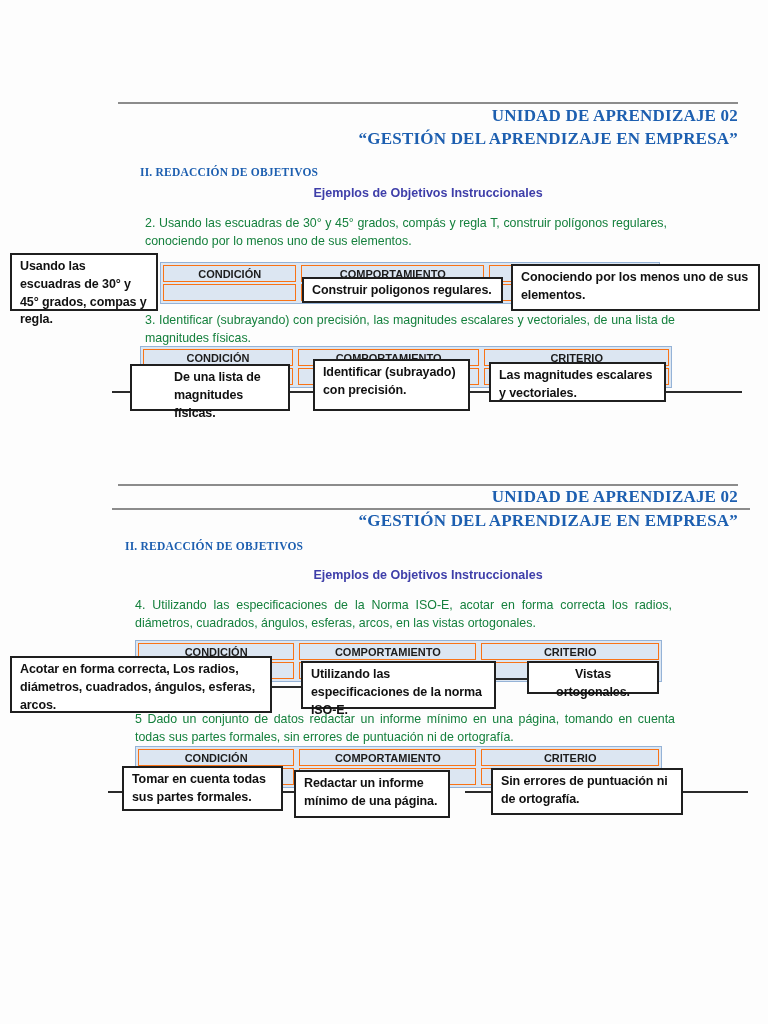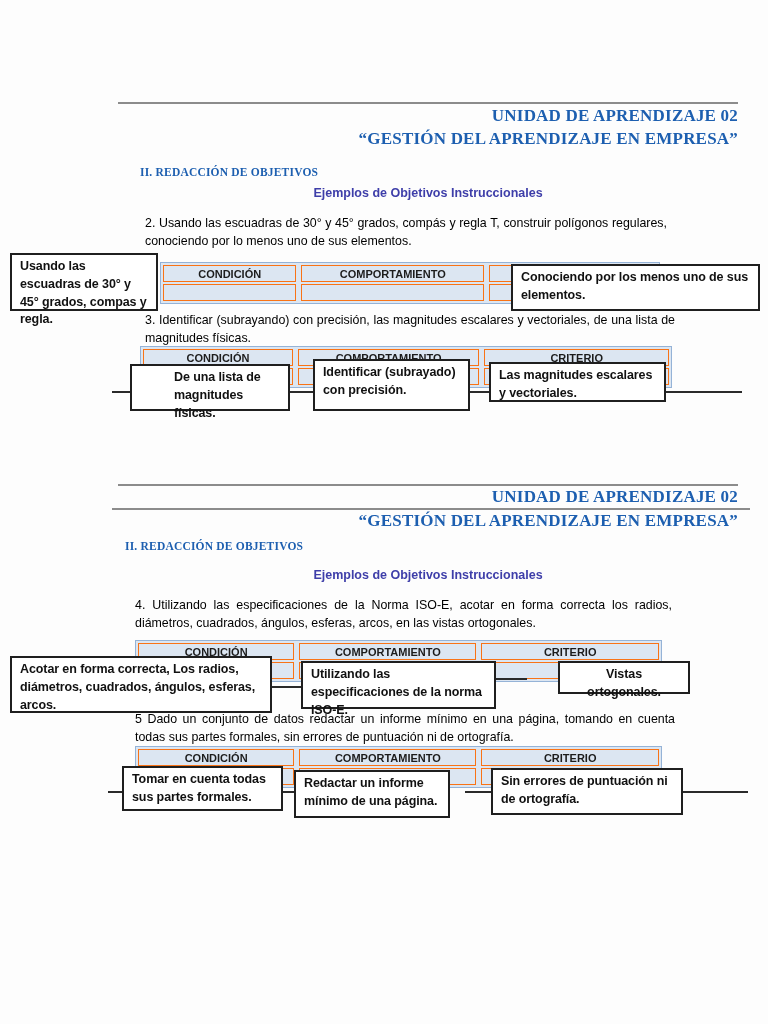--- a/index.html
+++ b/index.html
@@ -16,21 +16,21 @@
   }
   .sect-head {
     position:absolute; font-family:"Liberation Serif", serif; font-weight:bold;
     font-size:11.5px; color:#1d5fb0; letter-spacing:0.2px; z-index:1;
   }
   .subtitle {
     position:absolute; left:118px; width:620px; text-align:center;
     font-weight:bold; font-size:12.5px; color:#3e3ea9; z-index:1;
   }
   .para {
-    position:absolute; font-size:12.4px; color:#000000;
+    position:absolute; font-size:12.4px; color:#15803d;
     text-align:justify; line-height:1.45; z-index:1;
   }
   .otable {
     position:absolute; background:#dce6f2; border:1px solid #95b3d7;
     padding:2px; z-index:1; box-sizing:border-box;
   }
   .trow { display:flex; gap:5px; }
   .trow + .trow { margin-top:2px; }
   .tcell {
     border:1px solid #f97316; background:#dce6f2; text-align:center;
@@ -67,20 +67,21 @@
       <div class="tcell" style="flex:1;"></div>
     </div>
     <div class="trow tbody">
       <div class="tcell" style="flex:0 0 27%;"></div>
       <div class="tcell" style="flex:0 0 37%;"></div>
       <div class="tcell" style="flex:1;"></div>
     </div>
   </div>
 
   <div class="callout" style="left:10px; top:253px; width:148px; height:58px;">Usando las escuadras de 30° y 45° grados, compas y regla.</div>
+  <div class="callout" style="left:302px; top:277px; width:201px; height:26px;">Construir poligonos regulares.</div>
   <div class="callout" style="left:511px; top:264px; width:249px; height:47px;">Conociendo por los menos uno de sus elementos.</div>
 
   <div class="para" style="left:145px; top:312px; width:530px;">3. Identificar (subrayando) con precisión, las magnitudes escalares y vectoriales, de una lista de magnitudes físicas.</div>
 
   <div class="otable" style="left:140px; top:346px; width:532px;">
     <div class="trow thead">
       <div class="tcell" style="flex:0 0 28.5%;">CONDICIÓN</div>
       <div class="tcell" style="flex:0 0 34.5%;">COMPORTAMIENTO</div>
       <div class="tcell" style="flex:1;">CRITERIO</div>
     </div>
@@ -122,21 +123,21 @@
       <div class="tcell" style="flex:0 0 34%;"></div>
       <div class="tcell" style="flex:1;"></div>
     </div>
   </div>
 
   <div class="connector" style="left:272px; top:686px; width:29px;"></div>
   <div class="connector" style="left:496px; top:678px; width:31px;"></div>
 
   <div class="callout" style="left:10px; top:656px; width:262px; height:57px;">Acotar en forma correcta, Los radios, diámetros, cuadrados, ángulos, esferas, arcos.</div>
   <div class="callout" style="left:301px; top:661px; width:195px; height:48px;">Utilizando las especificaciones de la norma ISO-E.</div>
-  <div class="callout" style="left:527px; top:661px; width:132px; height:33px; text-align:center;margin-left:31px;">Vistas ortogonales.</div>
+  <div class="callout" style="left:527px; top:661px; width:132px; height:33px; text-align:center;">Vistas ortogonales.</div>
 
   <div class="para" style="left:135px; top:711px; width:540px;">5 Dado un conjunto de datos redactar un informe mínimo en una página, tomando en cuenta todas sus partes formales, sin errores de puntuación ni de ortografía.</div>
 
   <div class="otable" style="left:135px; top:746px; width:527px;">
     <div class="trow thead">
       <div class="tcell" style="flex:0 0 30%;">CONDICIÓN</div>
       <div class="tcell" style="flex:0 0 34%;">COMPORTAMIENTO</div>
       <div class="tcell" style="flex:1;">CRITERIO</div>
     </div>
     <div class="trow tbody">

